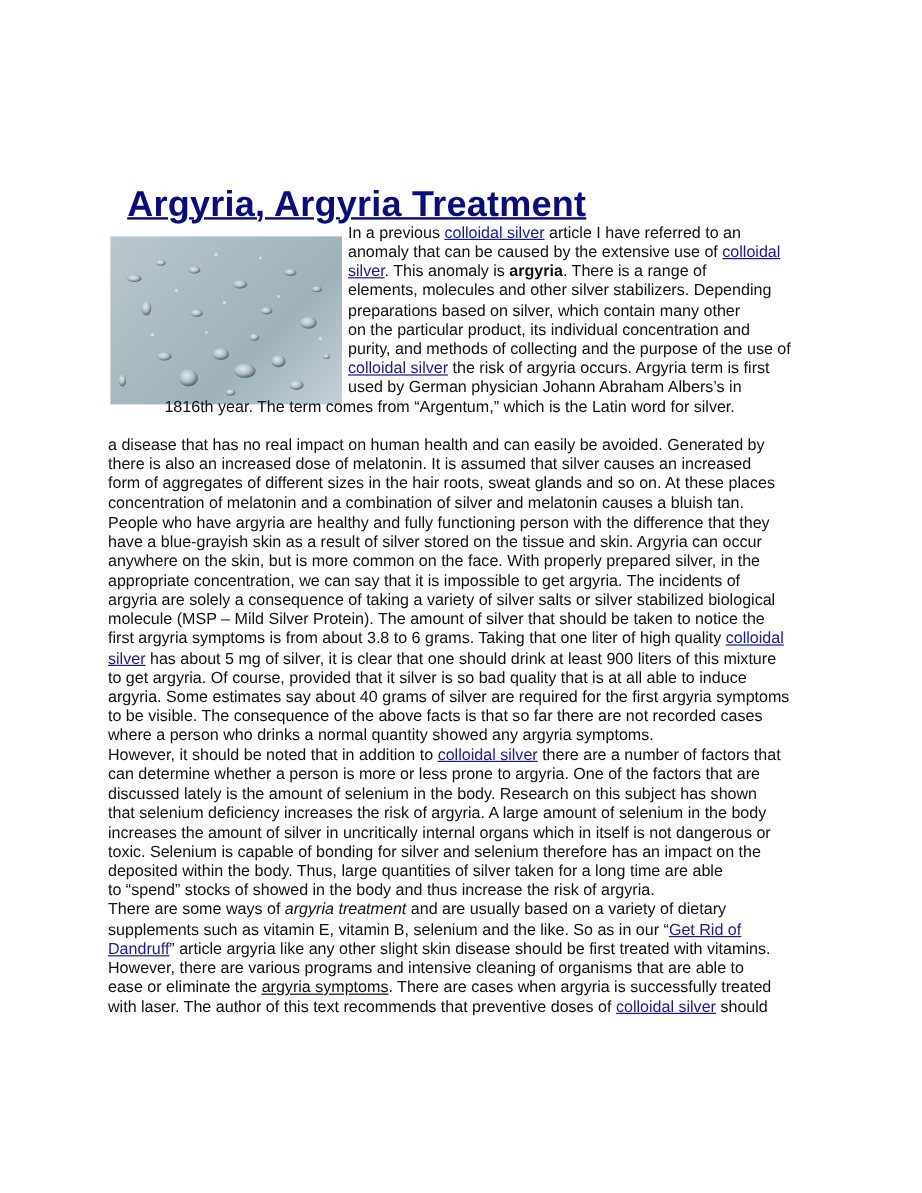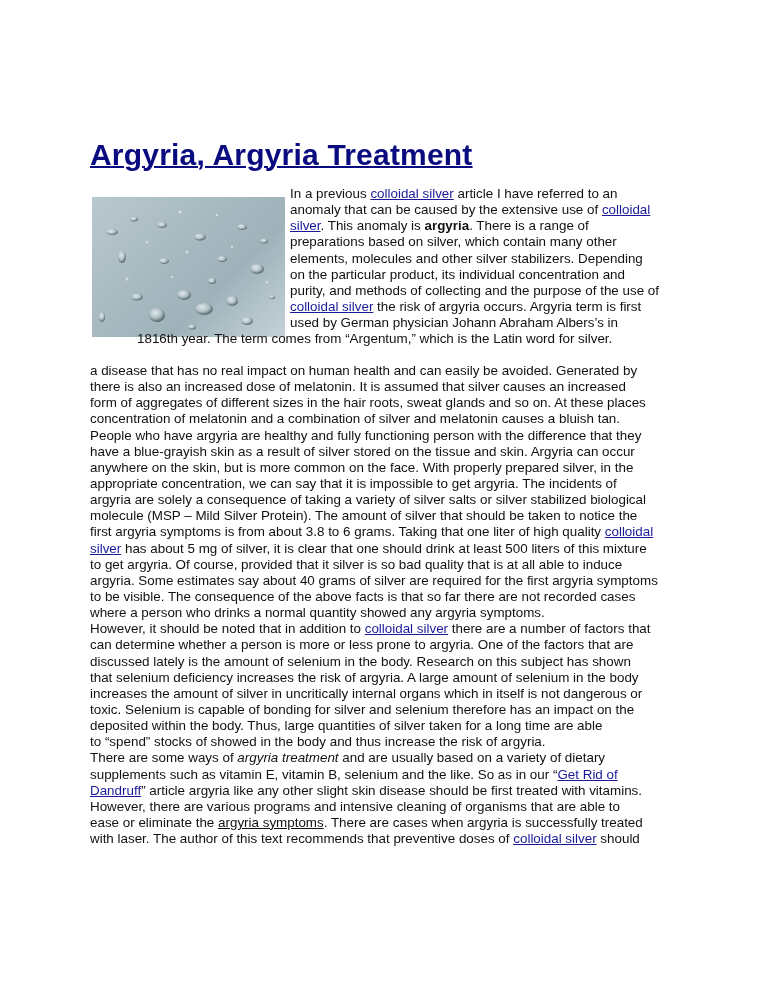--- a/index.html
+++ b/index.html
@@ -1,19 +1,19 @@
 <!DOCTYPE html>
 <html><head>
   <meta charset="utf-8">
   <style>
     html, body { margin: 0; padding: 0; background: #ffffff; }
     body { width: 768px; height: 994px; position: relative; overflow: hidden;
            font-family: "Liberation Sans", sans-serif; color: #111; }
     .page { position: absolute; left: 0; top: 0; width: 768px; height: 994px; background: #fff; }
-    .title { position: absolute; left: 90px; top: 138px; margin: 0;
+    .title { position: absolute; left: 90px; top: 138px; margin: 16px;
              font-family: "Liberation Sans", sans-serif; font-weight: bold; font-size: 30px;
              color: #0b0b80; text-decoration: underline; text-decoration-thickness: 2px;
              letter-spacing: 0.2px; white-space: nowrap; }
     .photo { position: absolute; left: 92px; top: 197px; width: 193px; height: 140px;
              overflow: hidden;
              background: linear-gradient(135deg, #b9c8ce 0%, #aabbc2 35%, #9fb2ba 65%, #c4d2d7 100%); }
     .photo svg { display: block; }
     .text { position: absolute; font-size: 13.4px; line-height: 16.15px; color: #111; }
     .line { white-space: nowrap; height: 16.15px; }
     .intro { left: 290px; top: 186px; }
@@ -78,22 +78,22 @@
   <div class="text intro">
     <div class="line">
       <span>In a previous </span><a class="lnk">colloidal silver</a><span> article I have referred to an</span>
     </div>
     <div class="line">
       <span>anomaly that can be caused by the extensive use of </span><a class="lnk">colloidal</a>
     </div>
     <div class="line">
       <a class="lnk">silver</a><span>. This anomaly is </span><b>argyria</b><span>. There is a range of</span>
     </div>
+    <div class="line">elements, molecules and other silver stabilizers. Depending</div>
     <div class="line">preparations based on silver, which contain many other</div>
-    <div class="line">elements, molecules and other silver stabilizers. Depending</div>
     <div class="line">on the particular product, its individual concentration and</div>
     <div class="line">purity, and methods of collecting and the purpose of the use of</div>
     <div class="line">
       <a class="lnk">colloidal silver</a><span> the risk of argyria occurs. Argyria term is first</span>
     </div>
     <div class="line">used by German physician Johann Abraham Albers’s in</div>
   </div>
 
   <div class="text intro-tail">
     <div class="line">1816th year. The term comes from “Argentum,” which is the Latin word for silver.</div>
@@ -107,21 +107,21 @@
     <div class="line">People who have argyria are healthy and fully functioning person with the difference that they</div>
     <div class="line">have a blue-grayish skin as a result of silver stored on the tissue and skin. Argyria can occur</div>
     <div class="line">anywhere on the skin, but is more common on the face. With properly prepared silver, in the</div>
     <div class="line">appropriate concentration, we can say that it is impossible to get argyria. The incidents of</div>
     <div class="line">argyria are solely a consequence of taking a variety of silver salts or silver stabilized biological</div>
     <div class="line">molecule (MSP – Mild Silver Protein). The amount of silver that should be taken to notice the</div>
     <div class="line">
       <span>first argyria symptoms is from about 3.8 to 6 grams. Taking that one liter of high quality </span><a class="lnk">colloidal</a>
     </div>
     <div class="line">
-      <a class="lnk">silver</a><span> has about 5 mg of silver, it is clear that one should drink at least 500 liters of this mixture</span>
+      <a class="lnk">silver</a><span> has about 5 mg of silver, it is clear that one should drink at least 900 liters of this mixture</span>
     </div>
     <div class="line">to get argyria. Of course, provided that it silver is so bad quality that is at all able to induce</div>
     <div class="line">argyria. Some estimates say about 40 grams of silver are required for the first argyria symptoms</div>
     <div class="line">to be visible. The consequence of the above facts is that so far there are not recorded cases</div>
     <div class="line">where a person who drinks a normal quantity showed any argyria symptoms.</div>
     <div class="line">
       <span>However, it should be noted that in addition to </span><a class="lnk">colloidal silver</a><span> there are a number of factors that</span>
     </div>
     <div class="line">can determine whether a person is more or less prone to argyria. One of the factors that are</div>
     <div class="line">discussed lately is the amount of selenium in the body. Research on this subject has shown</div>

